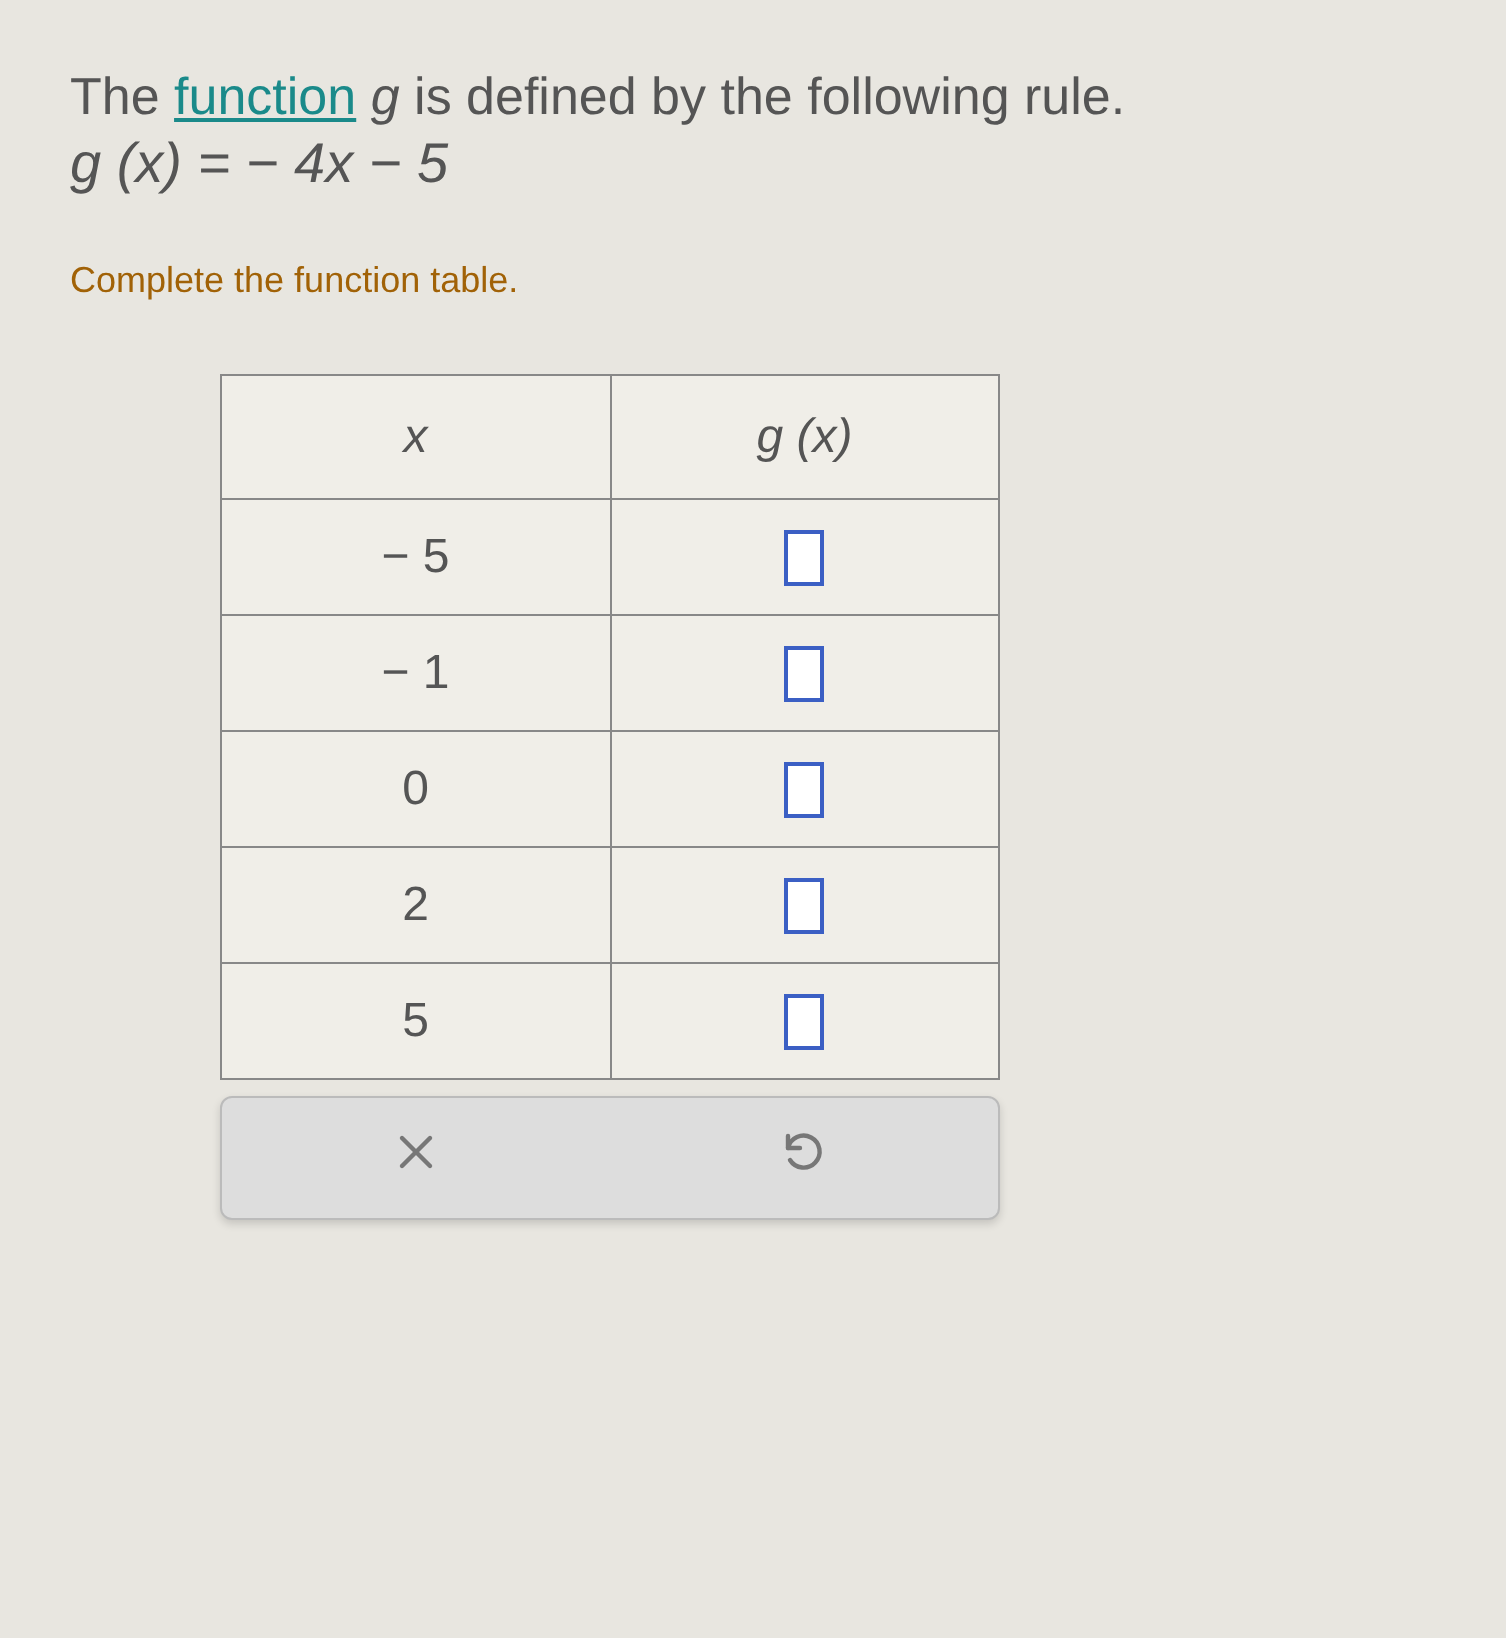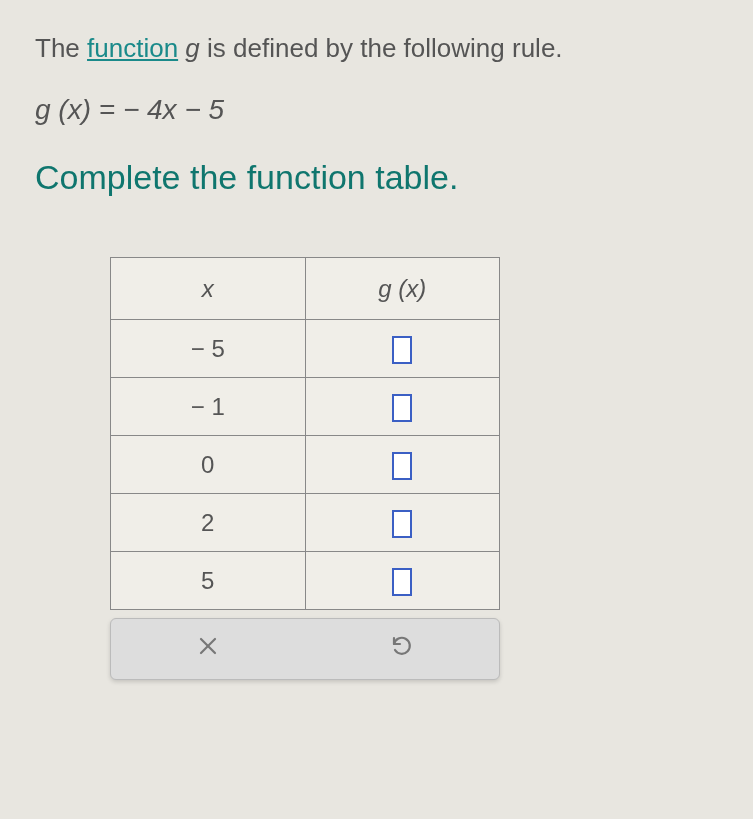--- a/index.html
+++ b/index.html
@@ -12,43 +12,42 @@
       height: 819px;
       background: #e8e6e0;
       font-family: Arial, Helvetica, sans-serif;
       padding: 30px 30px 30px 35px;
       color: #4a4a4a;
       position: relative;
     }
     .intro-text {
       font-size: 26px;
       color: #555;
-      margin-bottom: 28px;
       line-height: 1.4;
     }
     .link-text {
       color: #1a8a8a;
       text-decoration: underline;
     }
     .intro-text em {
       font-style: italic;
     }
     .equation {
       font-size: 28px;
       color: #555;
       margin-bottom: 32px;
       font-style: italic;
     }
     .equation .fn {
       font-style: italic;
     }
     .instruction {
-      font-size: 34px;
-      color: #0f766e;
-      margin-bottom: 60px;
+      font-size: 18px;
+      color: #a16207;
+      margin-bottom: 36px;
     }
     .table-container {
       margin-left: 75px;
       width: 390px;
     }
     table {
       border-collapse: collapse;
       width: 100%;
       background: #f0eee8;
     }

